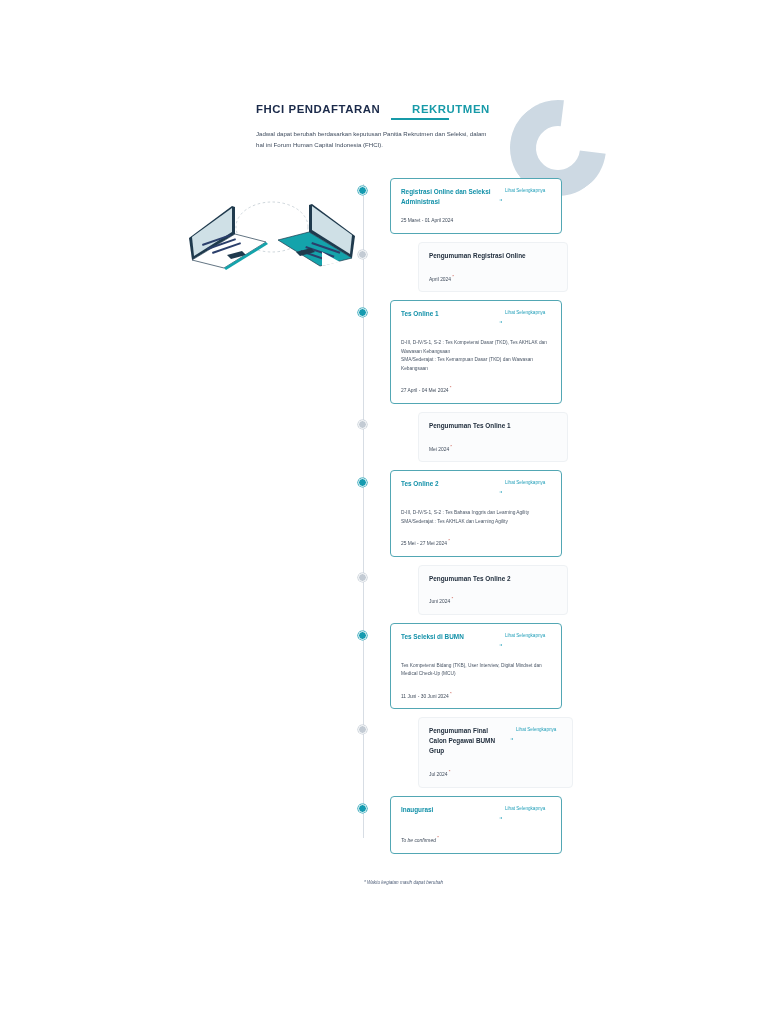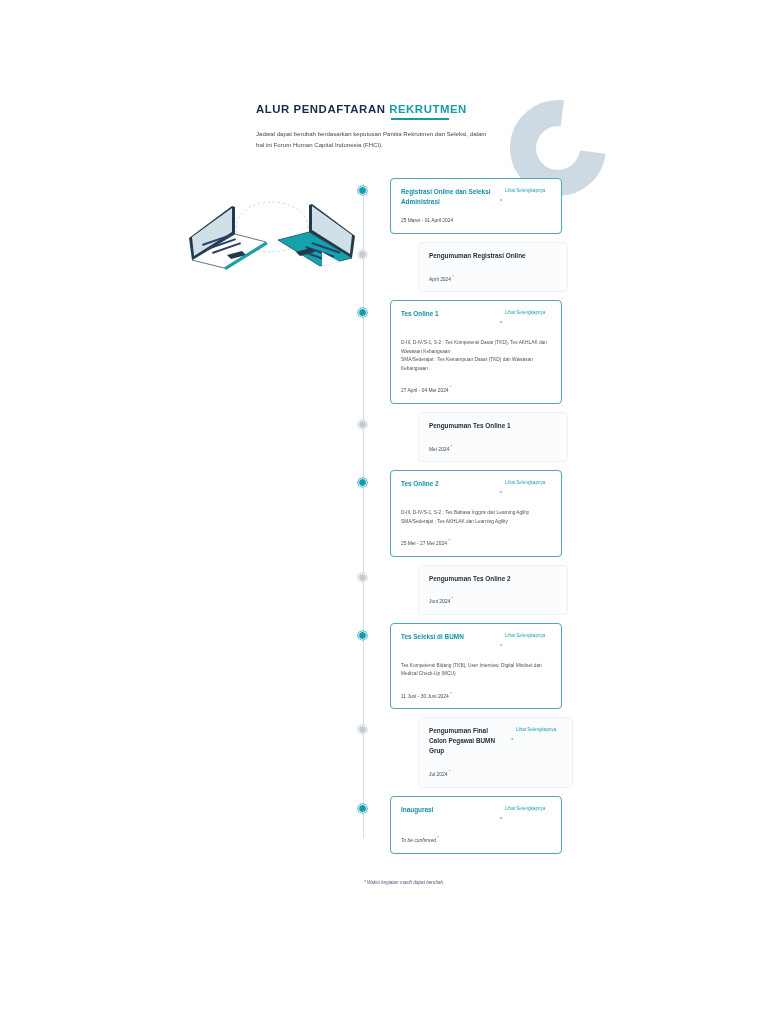--- a/index.html
+++ b/index.html
@@ -20,21 +20,21 @@
     transform: rotate(-38deg);
     z-index: 0;
   }
 
   
   .header { position: absolute; left: 256px; top: 103px; width: 260px; z-index: 3; }
   .title {
     font-size: 11.4px; font-weight: bold; letter-spacing: 0.55px;
     color: #1b2a4a; white-space: nowrap;
   }
-  .title .accent { color: #179aa8; }
+  .title .accent { color: #179aa8; margin-left: 28px; }
   .title-rule {
     margin-top: 3px; margin-left: 135px;
     width: 58px; height: 2px; background: #179aa8;
   }
   .subtitle {
     margin-top: 8px; font-size: 6.1px; line-height: 1.85;
     color: #3d4a5c; width: 232px;
   }
 
   
@@ -103,21 +103,21 @@
 </style>
 </head>
 <body>
 
 <div class="page">
 
   <div class="ring"></div>
 
   <div class="header">
     <div class="title">
-      <span>ALUR PENDAFTARAN</span>
+      <span>FHCI PENDAFTARAN</span>
       <span class="accent">REKRUTMEN</span>
     </div>
     <div class="title-rule"></div>
     <div class="subtitle">Jadwal dapat berubah berdasarkan keputusan Panitia Rekrutmen dan Seleksi, dalam hal ini Forum Human Capital Indonesia (FHCI).</div>
   </div>
 
   <div class="illus">
     <svg viewBox="0 0 200 100" width="200" height="100">
 
       <ellipse cx="100" cy="55" rx="36" ry="25" fill="none" stroke="#b9c4cc" stroke-width="0.7" stroke-dasharray="2.5 2.5"></ellipse>

